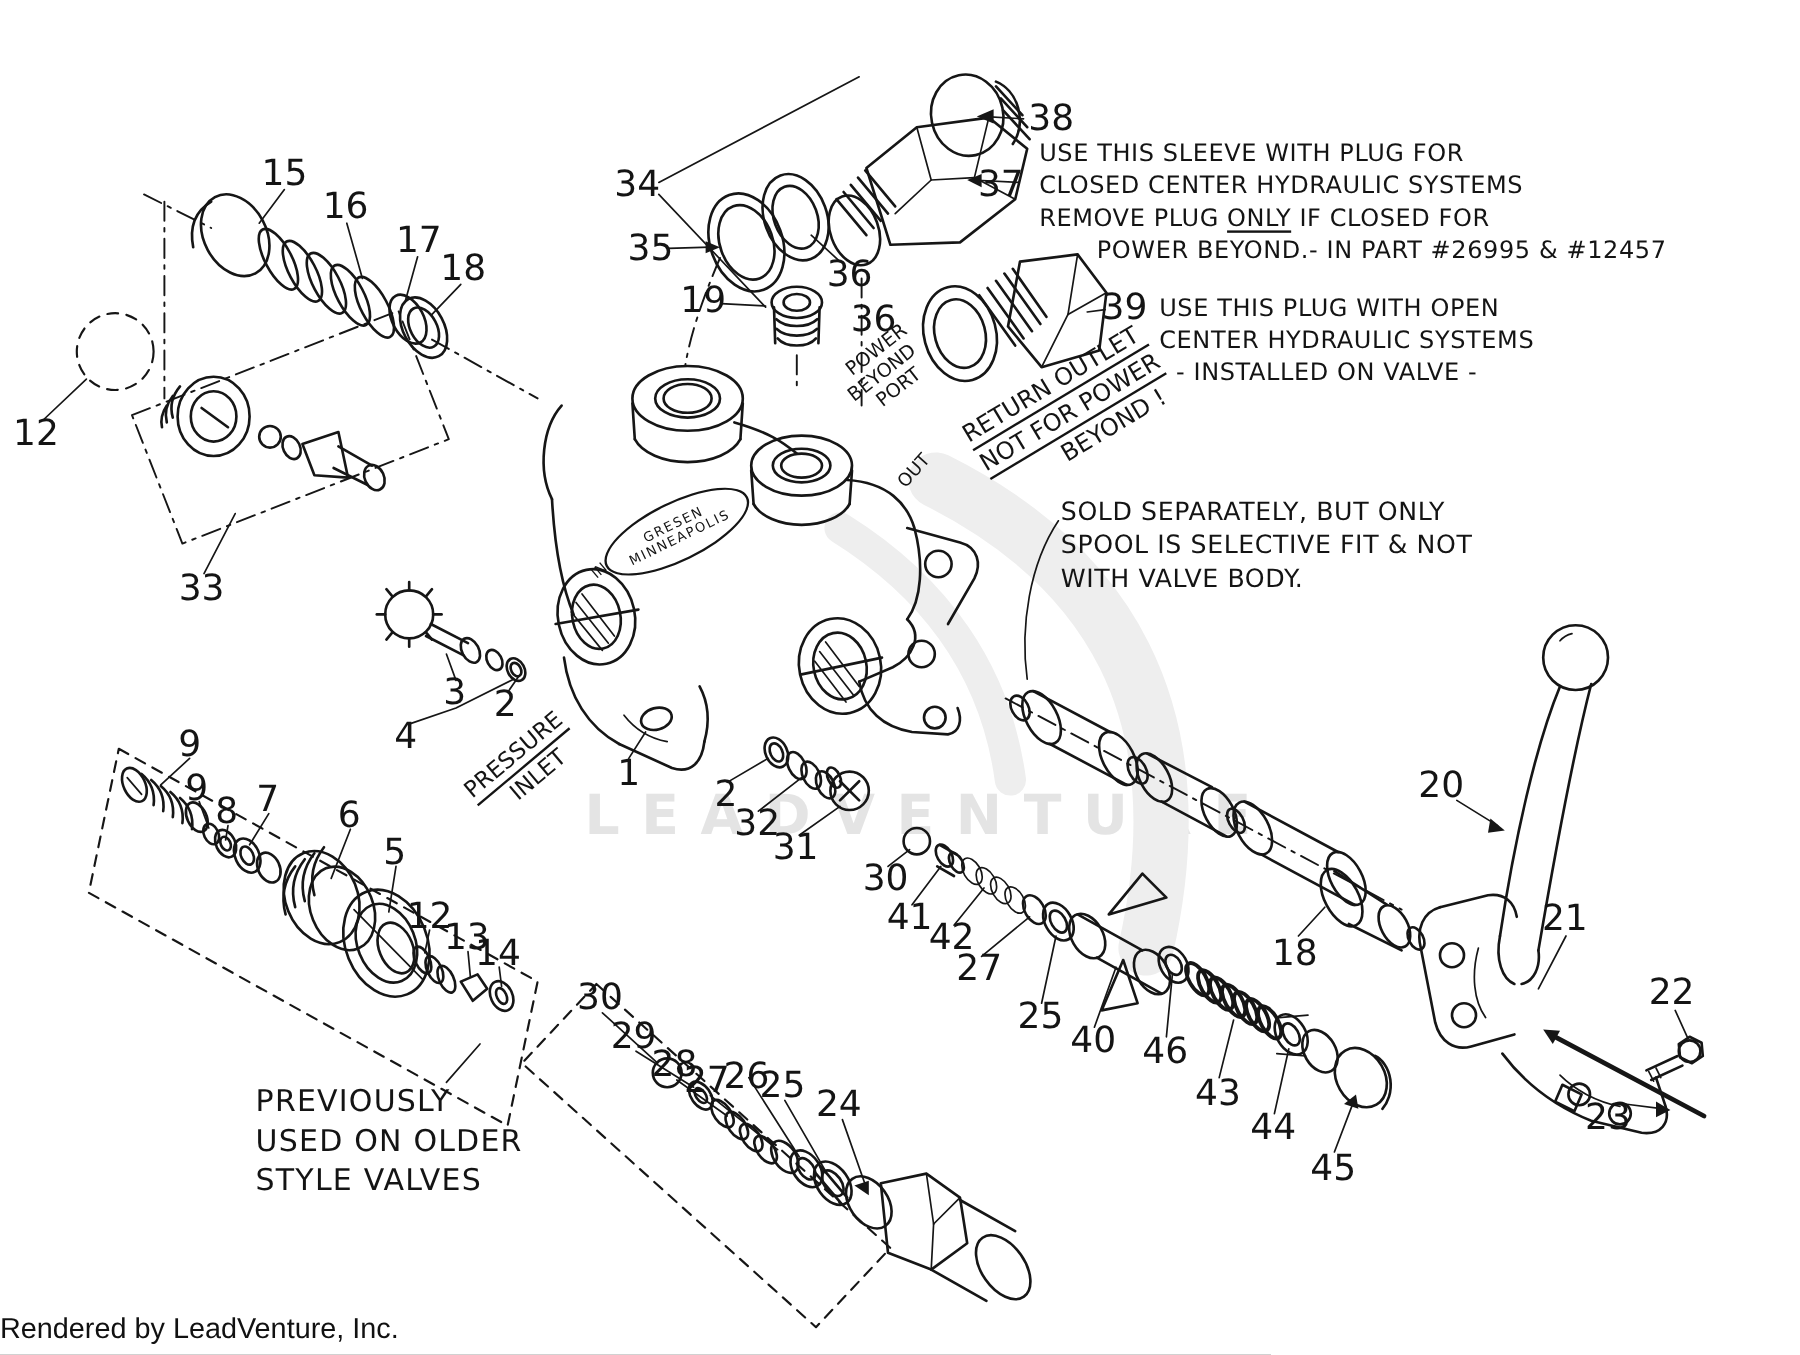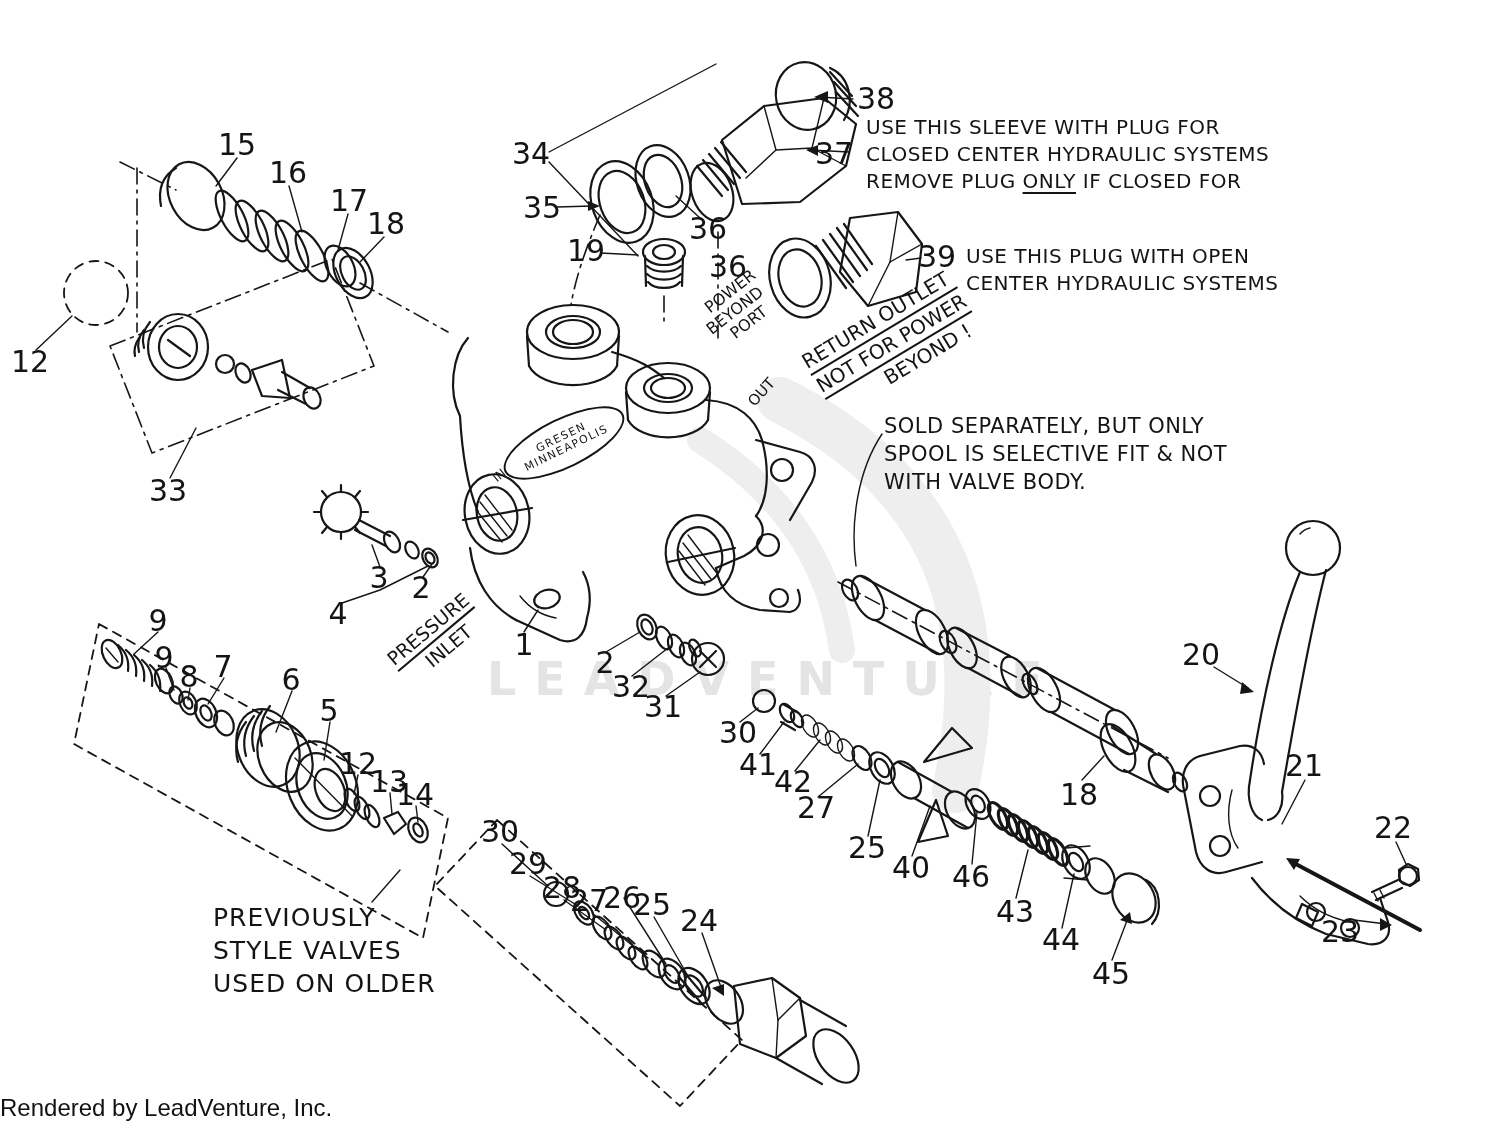--- a/index.html
+++ b/index.html
@@ -439,37 +439,39 @@
   <div class="pn" style="left:1079px;top:795px">18</div>
   <div class="pn" style="left:1201px;top:655px">20</div>
   <div class="pn" style="left:1304px;top:766px">21</div>
   <div class="pn" style="left:1393px;top:828px">22</div>
   <div class="pn" style="left:1340px;top:932px">23</div>
 
   <div class="txt note" style="left:866px;top:114px">
     <div>USE THIS SLEEVE WITH PLUG FOR</div>
     <div>CLOSED CENTER HYDRAULIC SYSTEMS</div>
     <div><span>REMOVE PLUG </span><span class="u">ONLY</span><span> IF CLOSED FOR</span></div>
+    <div style="padding-left:48px">POWER BEYOND.- IN PART #26995 &amp; #12457</div>
   </div>
 
   <div class="txt note" style="left:966px;top:243px">
     <div>USE THIS PLUG WITH OPEN</div>
     <div>CENTER HYDRAULIC SYSTEMS</div>
+    <div style="padding-left:14px">- INSTALLED ON VALVE -</div>
   </div>
 
   <div class="txt note" style="left:884px;top:412px;font-size:21px;line-height:28px">
     <div>SOLD SEPARATELY, BUT ONLY</div>
     <div>SPOOL IS SELECTIVE FIT &amp; NOT</div>
     <div>WITH VALVE BODY.</div>
   </div>
 
   <div class="txt note" style="left:213px;top:901px;font-size:25px;line-height:33px;letter-spacing:1px">
     <div>PREVIOUSLY</div>
+    <div>USED ON OLDER</div>
     <div>STYLE VALVES</div>
-    <div>USED ON OLDER</div>
   </div>
 
   <div class="txt rot" style="left:797px;top:352px;transform:rotate(-31deg);font-size:20px;line-height:26px">
     <div class="underl">RETURN OUTLET</div>
     <div class="underl">NOT FOR POWER</div>
     <div style="padding-left:62px">BEYOND !</div>
   </div>
 
   <div class="txt rot" style="left:692px;top:310px;transform:rotate(-38deg);font-size:16px;line-height:18px">
     <div style="padding-left:12px">POWER</div>

